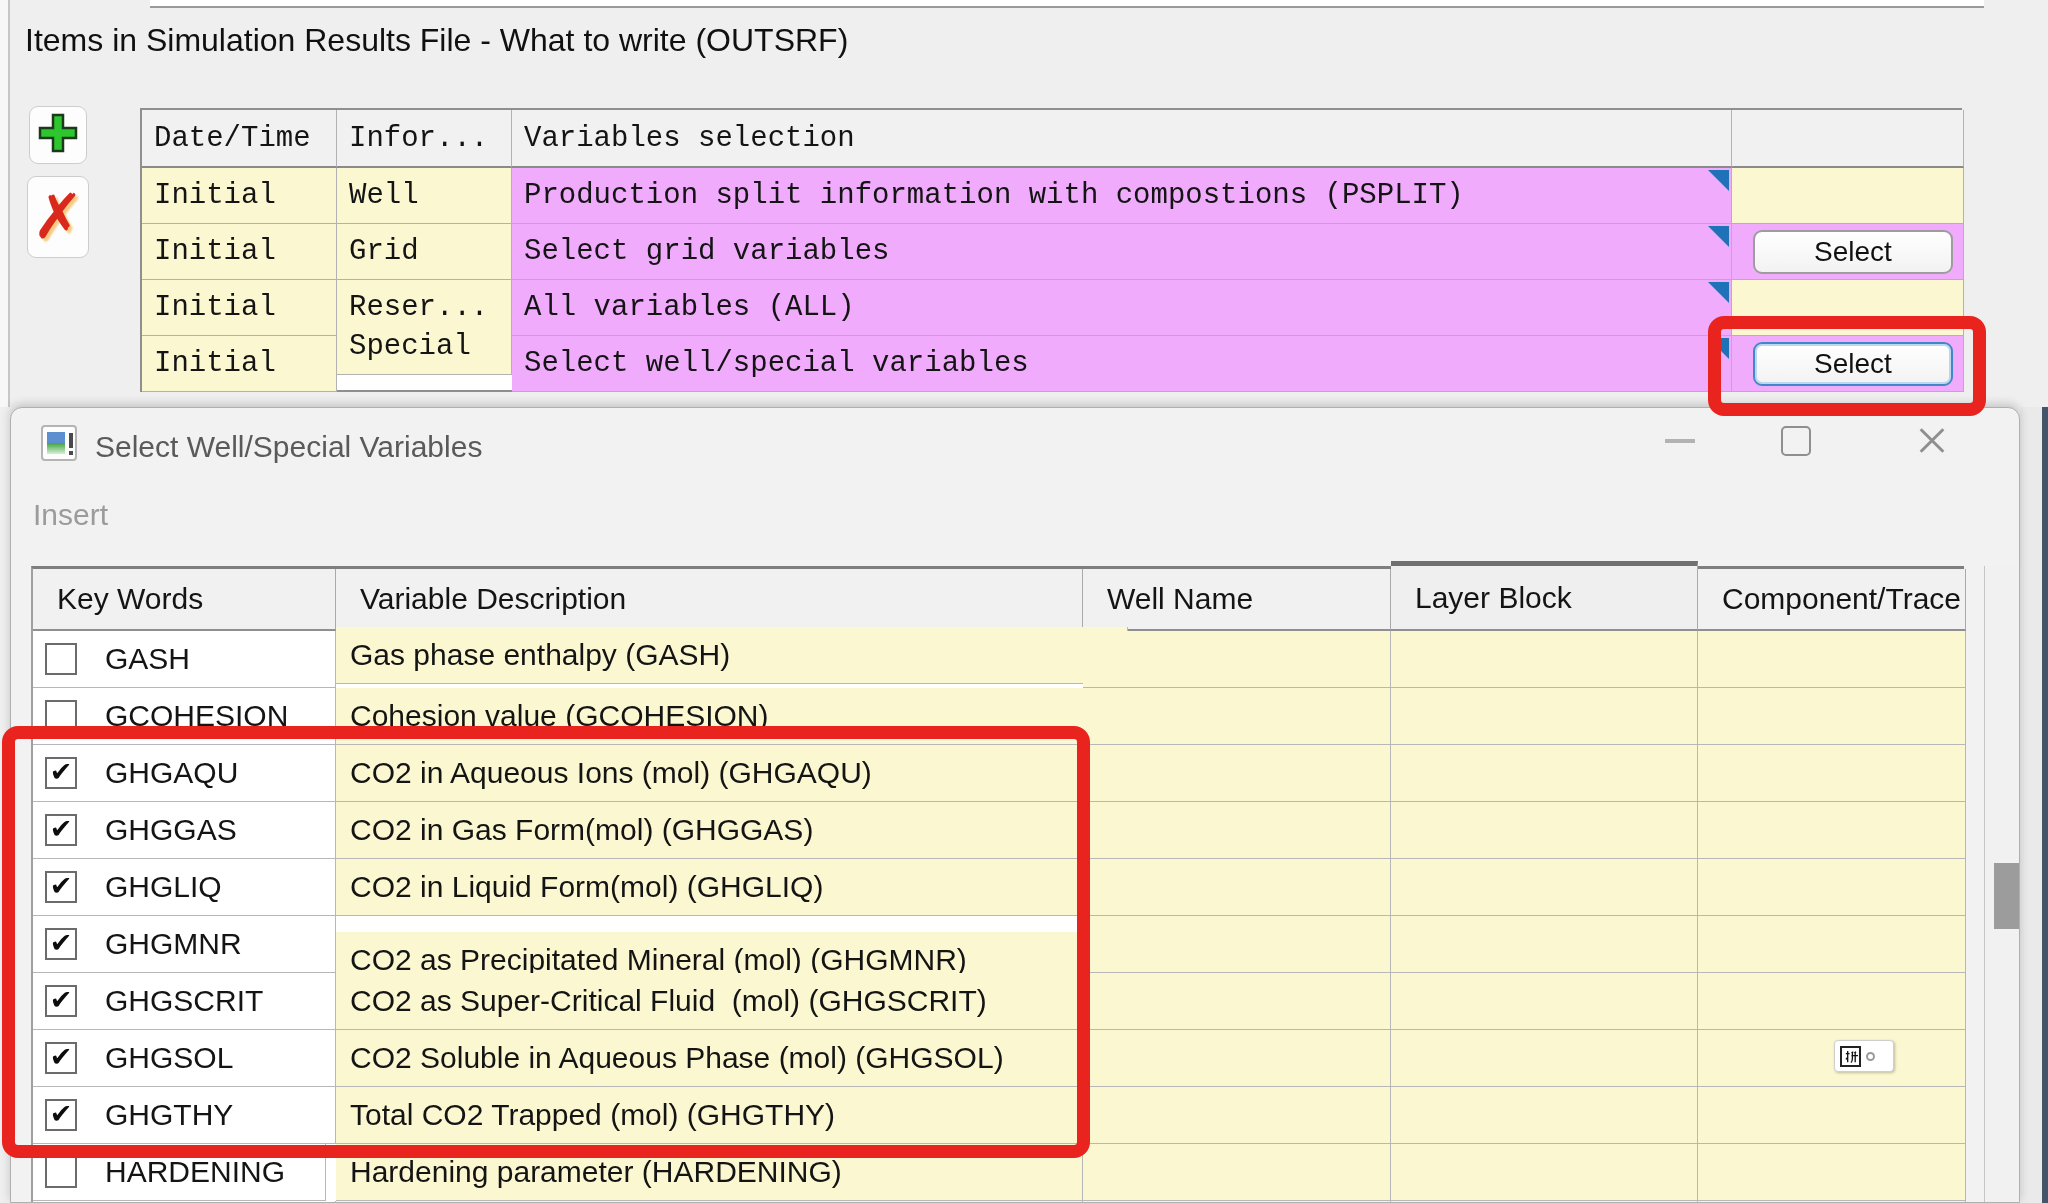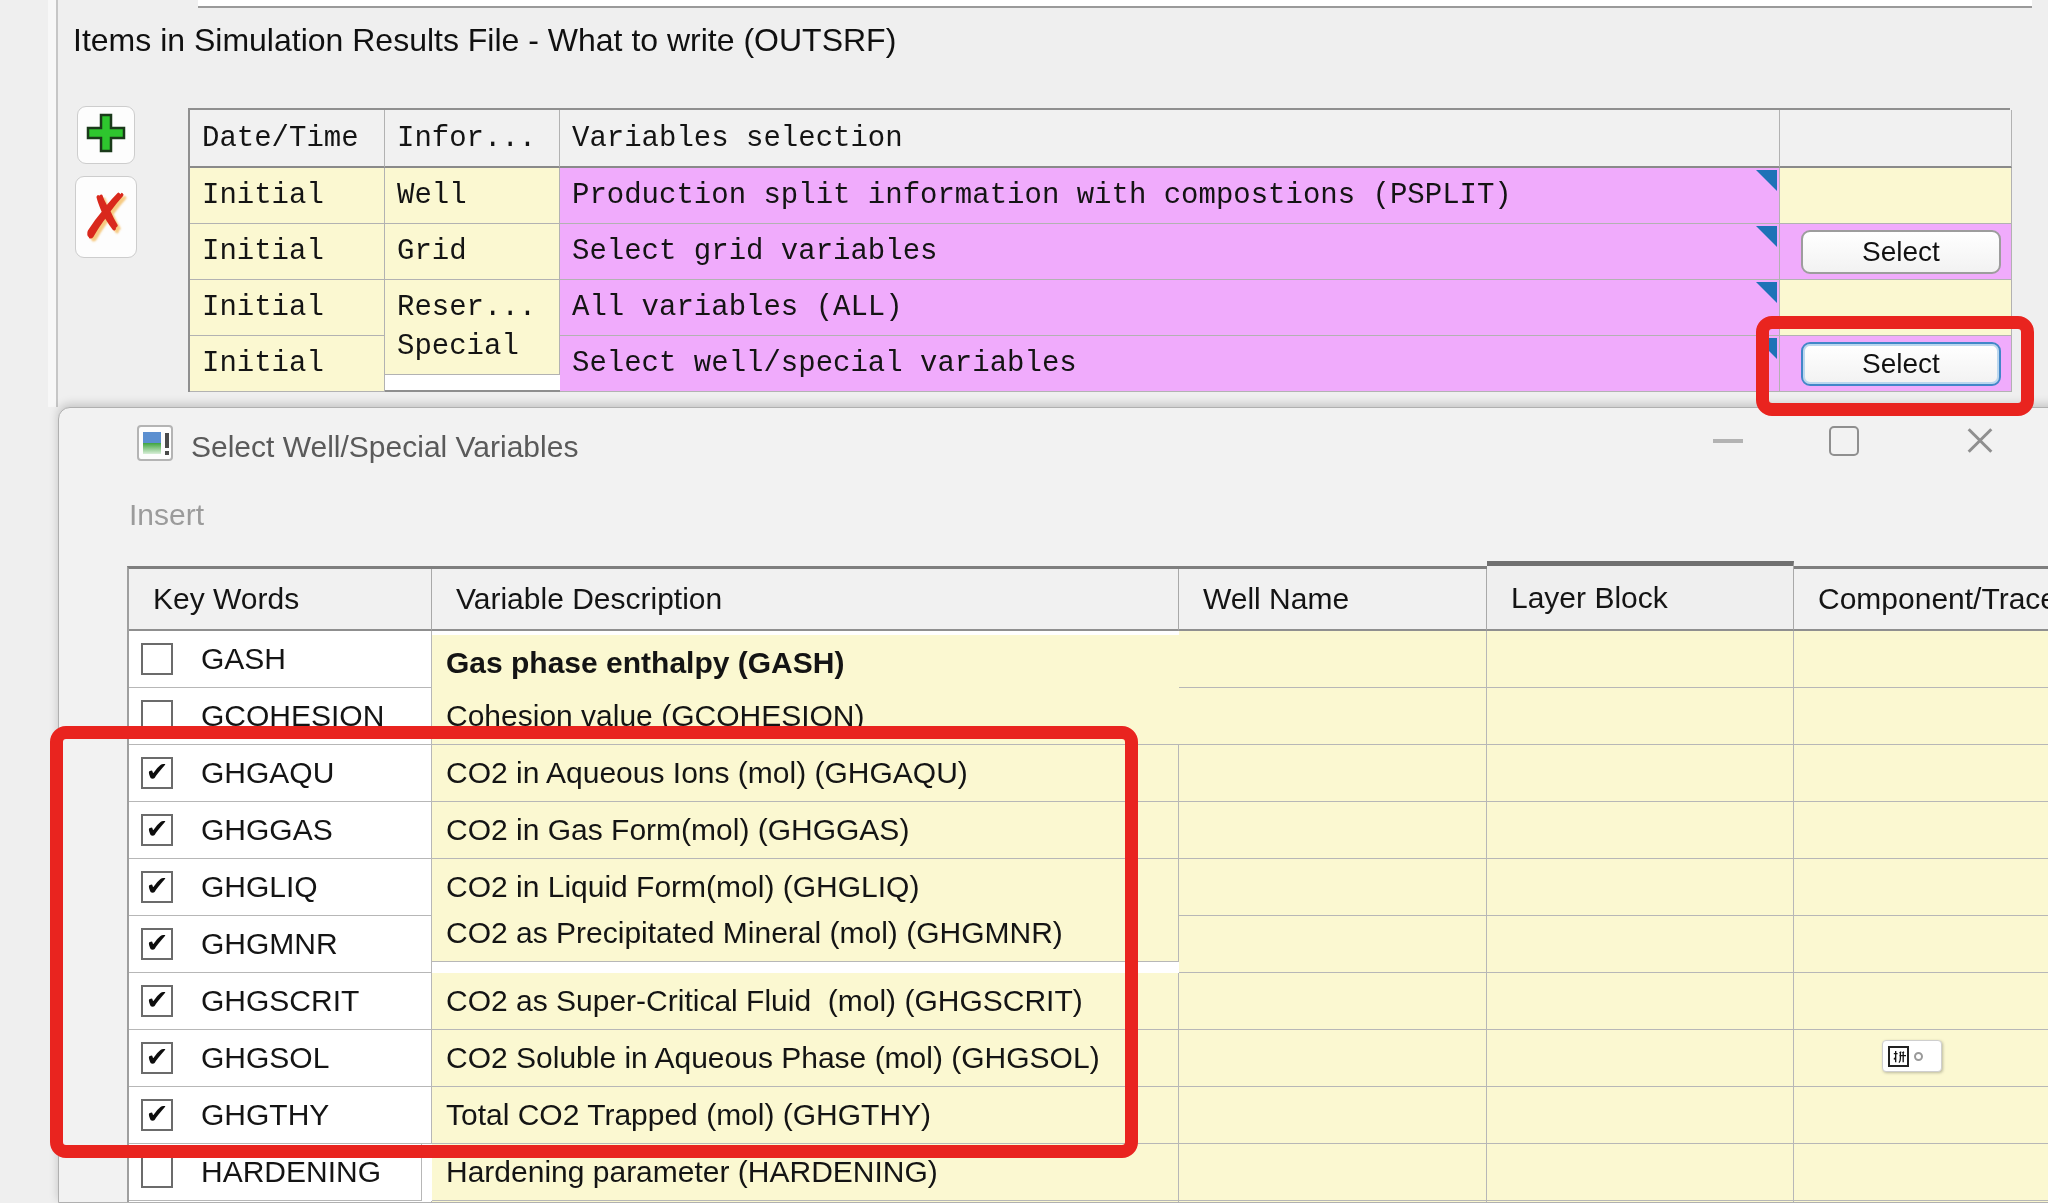--- a/index.html
+++ b/index.html
@@ -1,18 +1,18 @@
 <!DOCTYPE html>
 <html><head>
 <meta charset="utf-8">
 <style>
   html,body{margin:0;padding:0;background:#dcdcdc;font-family:"Liberation Sans",sans-serif;}
   #stage{position:relative;width:2048px;height:1203px;background:#efefef;overflow:hidden;}
   .mono{font-family:"Liberation Mono","DejaVu Sans Mono",monospace;}
-  .abs{position:absolute;box-sizing:border-box;margin-left:48px;}
+  .abs{position:absolute;box-sizing:border-box;}
 
   
   #top-strip{left:150px;top:0;width:1834px;height:8px;background:#ffffff;border-bottom:2px solid #9a9a9a;}
   #left-strip{left:0;top:0;width:10px;height:407px;background:#f7f7f7;border-right:2px solid #c6c6c6;}
   #page-title{left:25px;top:22px;font-size:32px;color:#101010;white-space:nowrap;}
 
   
   .toolbtn{background:#fdfdfd;border:1px solid #cdcdcd;border-radius:9px;display:flex;align-items:center;justify-content:center;}
   #add-btn{left:29px;top:106px;width:58px;height:58px;}
   #del-btn{left:27px;top:176px;width:62px;height:82px;}
@@ -148,21 +148,21 @@
 
     <div class="abs" id="menu-insert">Insert</div>
 
     <div class="abs" id="dlg-table">
         <div class="cell dth" style="position: absolute; left: 0px; top: 0px; width: 303px; height: 62px;">Key Words</div>
         <div class="cell dth" style="position: absolute; left: 303px; top: 0px; width: 747px; height: 62px;">Variable Description</div>
         <div class="cell dth" style="position: absolute; left: 1050px; top: 0px; width: 308px; height: 62px;">Well Name</div>
         <div class="cell dth raised" style="position: absolute; left: 1358px; top: -8px; width: 307px; height: 70px;">Layer Block</div>
         <div class="cell dth" style="position: absolute; left: 1665px; top: 0px; width: 268px; height: 62px;">Component/Trace</div>
         <div class="cell kw" style="position: absolute; left: 0px; top: 62px; width: 303px; height: 57px;">GASH<div class="cbx"></div></div>
-        <div class="cell desc" style="position: absolute; left: 303px; top: 66px; width: 792px; height: 57px; font-weight: bold;">Gas phase enthalpy (GASH)</div>
+        <div class="cell desc" style="position: absolute; left: 303px; top: 58px; width: 792px; height: 57px;">Gas phase enthalpy (GASH)</div>
         <div class="cell empty" style="position: absolute; left: 1050px; top: 62px; width: 308px; height: 57px;"></div>
         <div class="cell empty" style="position: absolute; left: 1358px; top: 62px; width: 307px; height: 57px;"></div>
         <div class="cell empty" style="position: absolute; left: 1665px; top: 62px; width: 268px; height: 57px;"></div>
         <div class="cell kw" style="position: absolute; left: 0px; top: 119px; width: 303px; height: 57px;">GCOHESION<div class="cbx"></div></div>
         <div class="cell desc" style="position: absolute; left: 303px; top: 119px; width: 814px; height: 57px;">Cohesion value (GCOHESION)</div>
         <div class="cell empty" style="position: absolute; left: 1050px; top: 119px; width: 308px; height: 57px;"></div>
         <div class="cell empty" style="position: absolute; left: 1358px; top: 119px; width: 307px; height: 57px;"></div>
         <div class="cell empty" style="position: absolute; left: 1665px; top: 119px; width: 268px; height: 57px;"></div>
         <div class="cell kw" style="position: absolute; left: 0px; top: 176px; width: 303px; height: 57px;">GHGAQU<div class="cbx"><span class="mark">✔</span></div></div>
         <div class="cell desc" style="position: absolute; left: 303px; top: 176px; width: 747px; height: 57px;">CO2 in Aqueous Ions (mol) (GHGAQU)</div>
@@ -173,21 +173,21 @@
         <div class="cell desc" style="position: absolute; left: 303px; top: 233px; width: 747px; height: 57px;">CO2 in Gas Form(mol) (GHGGAS)</div>
         <div class="cell empty" style="position: absolute; left: 1050px; top: 233px; width: 308px; height: 57px;"></div>
         <div class="cell empty" style="position: absolute; left: 1358px; top: 233px; width: 307px; height: 57px;"></div>
         <div class="cell empty" style="position: absolute; left: 1665px; top: 233px; width: 268px; height: 57px;"></div>
         <div class="cell kw" style="position: absolute; left: 0px; top: 290px; width: 303px; height: 57px;">GHGLIQ<div class="cbx"><span class="mark">✔</span></div></div>
         <div class="cell desc" style="position: absolute; left: 303px; top: 290px; width: 747px; height: 57px;">CO2 in Liquid Form(mol) (GHGLIQ)</div>
         <div class="cell empty" style="position: absolute; left: 1050px; top: 290px; width: 308px; height: 57px;"></div>
         <div class="cell empty" style="position: absolute; left: 1358px; top: 290px; width: 307px; height: 57px;"></div>
         <div class="cell empty" style="position: absolute; left: 1665px; top: 290px; width: 268px; height: 57px;"></div>
         <div class="cell kw" style="position: absolute; left: 0px; top: 347px; width: 303px; height: 57px;">GHGMNR<div class="cbx"><span class="mark">✔</span></div></div>
-        <div class="cell desc" style="position: absolute; left: 303px; top: 336px; width: 747px; height: 57px;">CO2 as Precipitated Mineral (mol) (GHGMNR)</div>
+        <div class="cell desc" style="position: absolute; left: 303px; top: 363px; width: 747px; height: 57px;">CO2 as Precipitated Mineral (mol) (GHGMNR)</div>
         <div class="cell empty" style="position: absolute; left: 1050px; top: 347px; width: 308px; height: 57px;"></div>
         <div class="cell empty" style="position: absolute; left: 1358px; top: 347px; width: 307px; height: 57px;"></div>
         <div class="cell empty" style="position: absolute; left: 1665px; top: 347px; width: 268px; height: 57px;"></div>
         <div class="cell kw" style="position: absolute; left: 0px; top: 404px; width: 303px; height: 57px;">GHGSCRIT<div class="cbx"><span class="mark">✔</span></div></div>
         <div class="cell desc" style="position: absolute; left: 303px; top: 404px; width: 747px; height: 57px;">CO2 as Super-Critical Fluid  (mol) (GHGSCRIT)</div>
         <div class="cell empty" style="position: absolute; left: 1050px; top: 404px; width: 308px; height: 57px;"></div>
         <div class="cell empty" style="position: absolute; left: 1358px; top: 404px; width: 307px; height: 57px;"></div>
         <div class="cell empty" style="position: absolute; left: 1665px; top: 404px; width: 268px; height: 57px;"></div>
         <div class="cell kw" style="position: absolute; left: 0px; top: 461px; width: 303px; height: 57px;">GHGSOL<div class="cbx"><span class="mark">✔</span></div></div>
         <div class="cell desc" style="position: absolute; left: 303px; top: 461px; width: 747px; height: 57px;">CO2 Soluble in Aqueous Phase (mol) (GHGSOL)</div>

